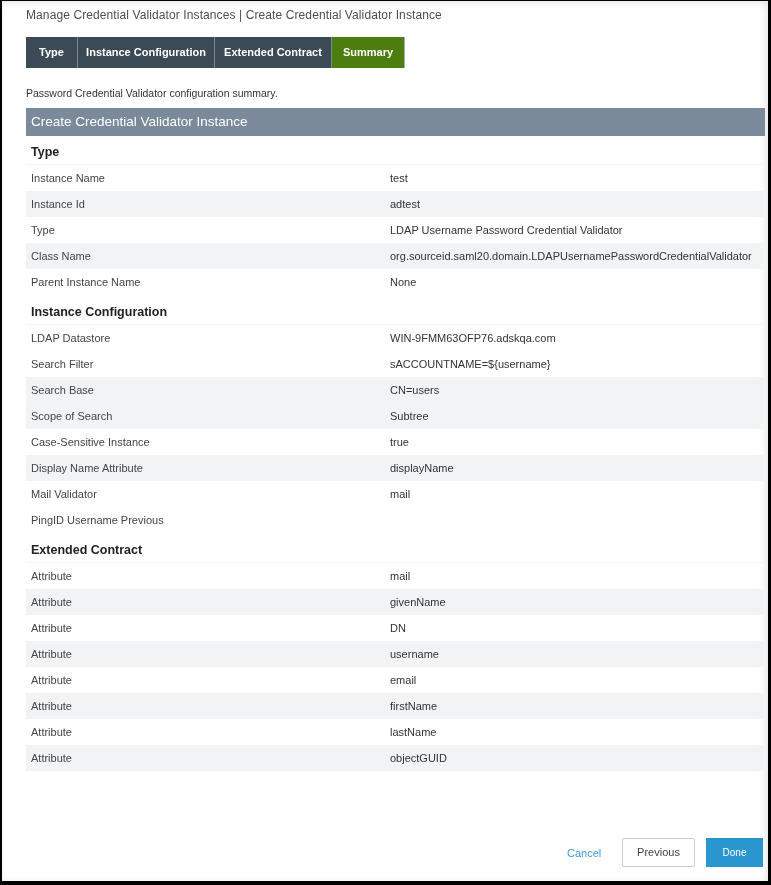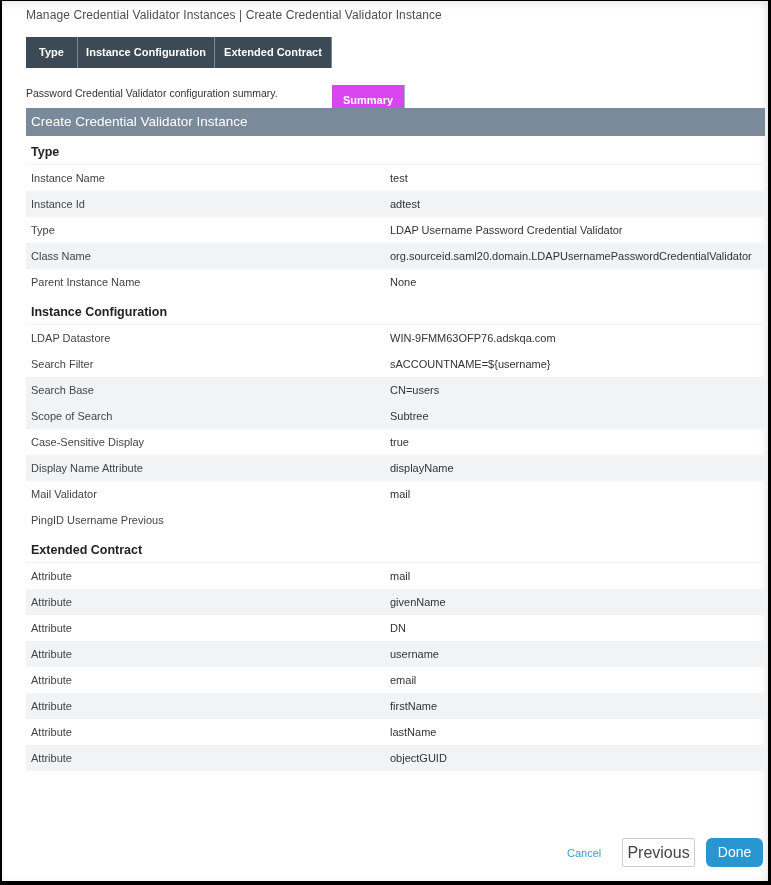--- a/index.html
+++ b/index.html
@@ -18,21 +18,21 @@
     position: absolute; left: 24px; top: 7px;
     font-size: 12px; color: #4a4f55; letter-spacing: 0.1px;
     white-space: nowrap;
   }
   .tabs { position: absolute; left: 24px; top: 36px; display: flex; height: 31px; }
   .tab {
     height: 31px; line-height: 31px; padding: 0 13px;
     background: #3c4a55; color: #fff; font-weight: bold; font-size: 11px;
     border-right: 1px solid #7b8a98; box-sizing: border-box; cursor: pointer;
   }
-  .tab.active { background: #d946ef; margin-top: 48px; }
+  .tab.active { background: #4d7c0f; }
   .tab-type { width: 52px; text-align: center; padding: 0; }
   .tab-ic { width: 137px; text-align: center; padding: 0; }
   .tab-ec { width: 117px; text-align: center; padding: 0; }
   .tab-sum { width: 73px; text-align: center; padding: 0; border-right: 1px solid #a7b1bb; }
   .desc { position: absolute; left: 24px; top: 86px; font-size: 10.5px; color: #333; }
   .panel-header {
     position: absolute; left: 24px; top: 107px; width: 739px; height: 28px;
     background: #7b8a9a; color: #fff; font-size: 13.5px; line-height: 28px;
     padding-left: 5px; box-sizing: border-box;
   }
@@ -47,25 +47,25 @@
   .row .value { position: absolute; left: 364px; color: #333; white-space: nowrap; }
   .s2 { margin-top: 5px; }
   .footer { position: absolute; top: 837px; left: 0; width: 766px; height: 30px; }
   .btn-cancel {
     position: absolute; left: 559px; top: 0; height: 29px; line-height: 29px;
     color: #3a9dd0; font-size: 11px; background: none; border: none; cursor: pointer;
   }
   .btn-prev {
     position: absolute; left: 620px; top: 0; width: 73px; height: 29px;
     border: 1px solid #c9cdd1; border-radius: 2px; background: #fff; color: #444;
-    font-size: 16px; line-height: 27px; text-align: center; box-sizing: border-box; cursor: pointer;
+    font-size: 11px; line-height: 27px; text-align: center; box-sizing: border-box; cursor: pointer;
   }
   .btn-done {
     position: absolute; left: 704px; top: 0; width: 57px; height: 29px;
-    border-radius: 6px; background: #2a96cf; color: #fff; font-size: 14px;
+    border-radius: 0; background: #2a96cf; color: #fff; font-size: 10px;
     line-height: 29px; text-align: center; cursor: pointer;
   }
 </style>
 </head>
 <body>
 
 <div class="window">
   <div class="title">Manage Credential Validator Instances | Create Credential Validator Instance</div>
 
   <div class="tabs">
@@ -114,21 +114,21 @@
       </div>
     <div class="row alt">
         <span class="label">Search Base</span>
         <span class="value">CN=users</span>
       </div>
     <div class="row alt">
         <span class="label">Scope of Search</span>
         <span class="value">Subtree</span>
       </div>
     <div class="row">
-        <span class="label">Case-Sensitive Display</span>
+        <span class="label">Case-Sensitive Instance</span>
         <span class="value">true</span>
       </div>
     <div class="row alt">
         <span class="label">Display Name Attribute</span>
         <span class="value">displayName</span>
       </div>
     <div class="row">
         <span class="label">Mail Validator</span>
         <span class="value">mail</span>
       </div>

